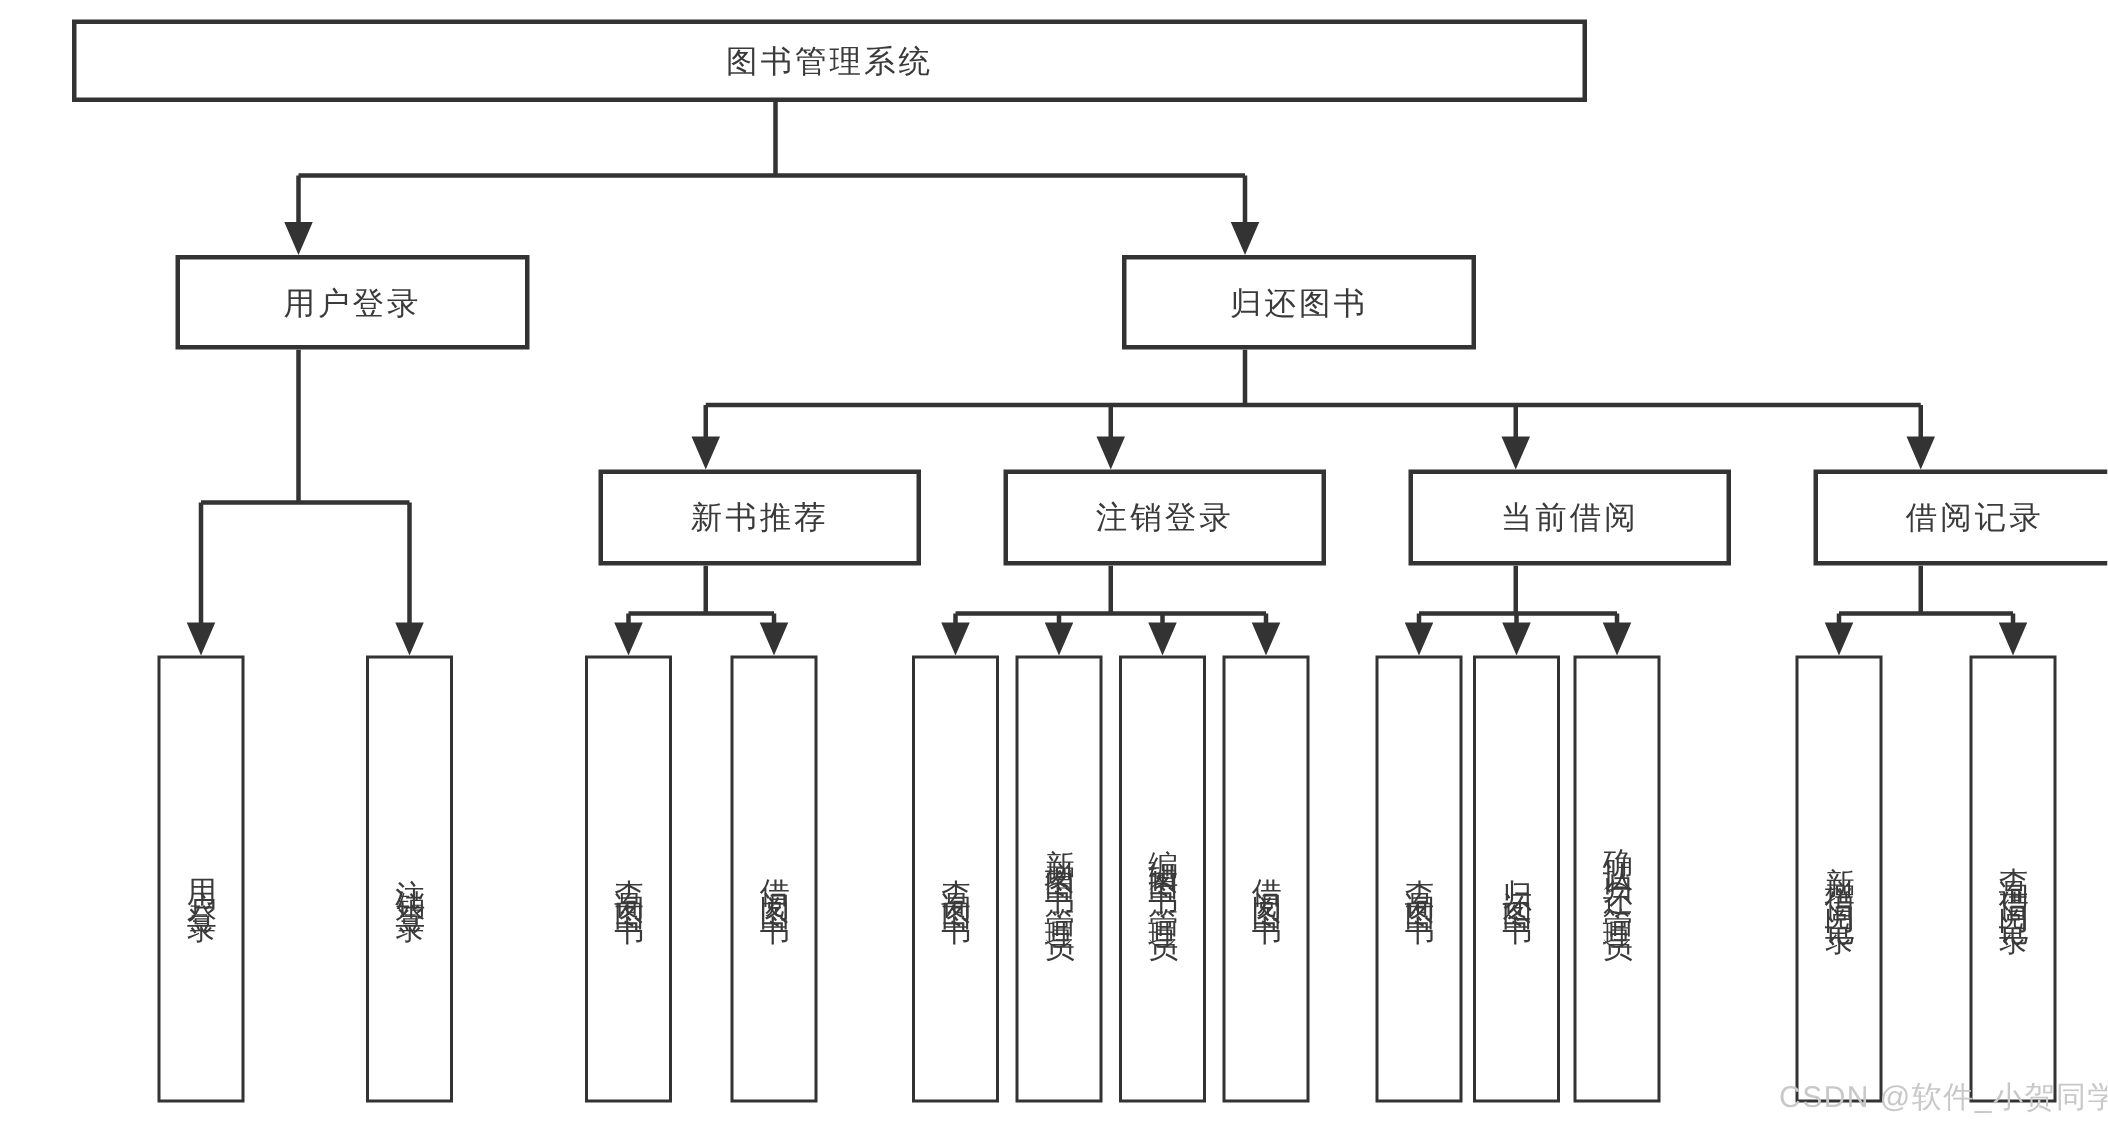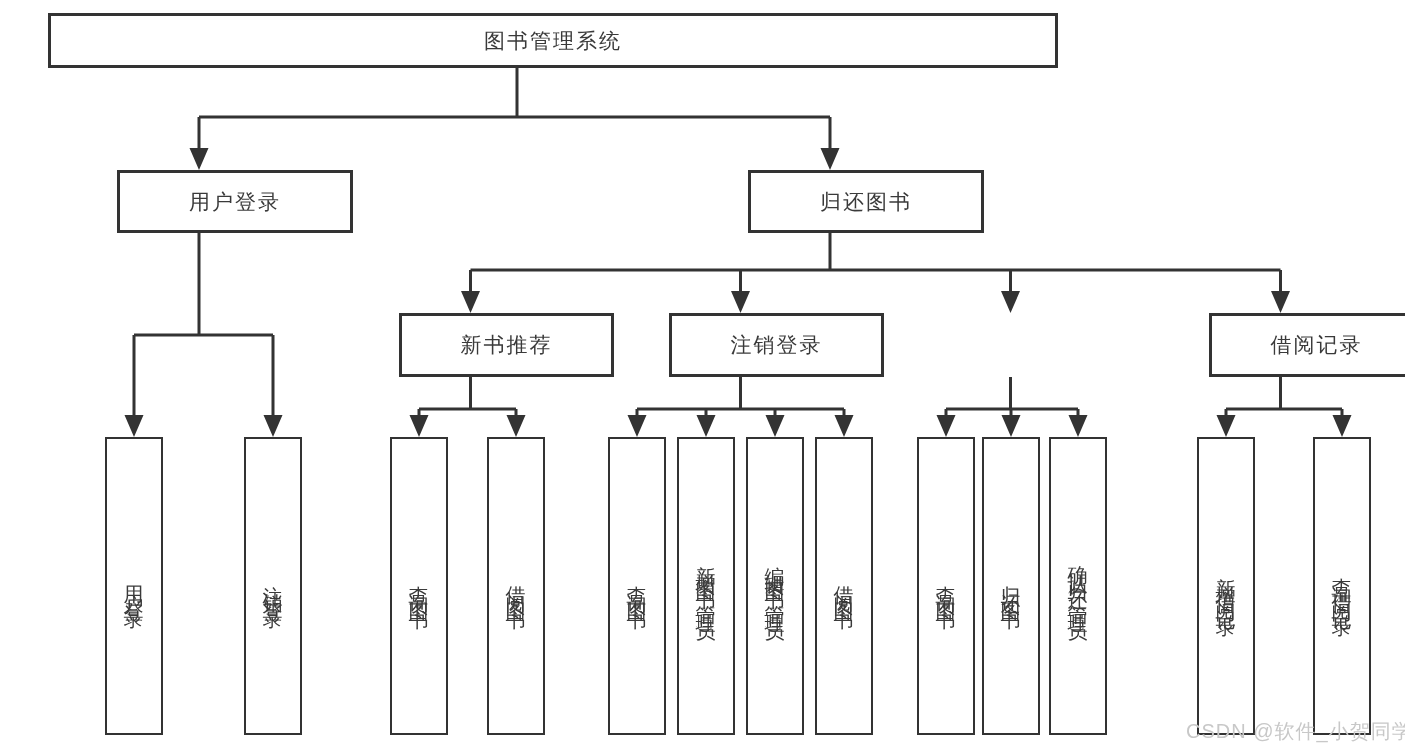--- a/index.html
+++ b/index.html
@@ -90,20 +90,21 @@
       M1332.5 415 L1351.5 415 L1342 437 Z"></path>
   </svg>
 
   <div class="node hbox" style="left:12px; top:13px; width:1010px; height:55px;">图书管理系统</div>
 
   <div class="node hbox" style="left:81px; top:170px; width:236px; height:63px;">用户登录</div>
   <div class="node hbox" style="left:712px; top:170px; width:236px; height:63px;">归还图书</div>
 
   <div class="node hbox" style="left:363px; top:313px; width:215px; height:64px;">新书推荐</div>
   <div class="node hbox" style="left:633px; top:313px; width:215px; height:64px;">注销登录</div>
+  <div class="node hbox" style="left:903px; top:313px; width:215px; height:64px;">当前借阅</div>
   <div class="node hbox" style="left:1173px; top:313px; width:215px; height:64px;">借阅记录</div>
 
   <div class="node vbox" style="left:105px; top:437px; width:58px; height:298px;">用户登录</div>
   <div class="node vbox" style="left:244px; top:437px; width:58px; height:298px;">注销登录</div>
 
   <div class="node vbox" style="left:390px; top:437px; width:58px; height:298px;">查询图书</div>
   <div class="node vbox" style="left:487px; top:437px; width:58px; height:298px;">借阅图书</div>
 
   <div class="node vbox" style="left:608px; top:437px; width:58px; height:298px;">查询图书</div>
   <div class="node vbox" style="left:677px; top:437px; width:58px; height:298px;">新增图书（管理员）</div>

